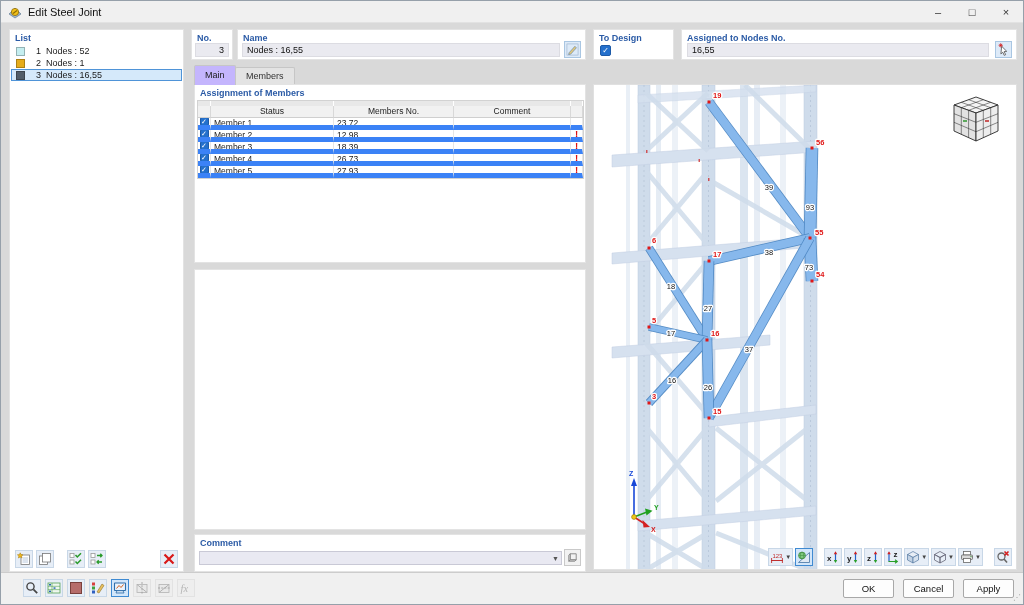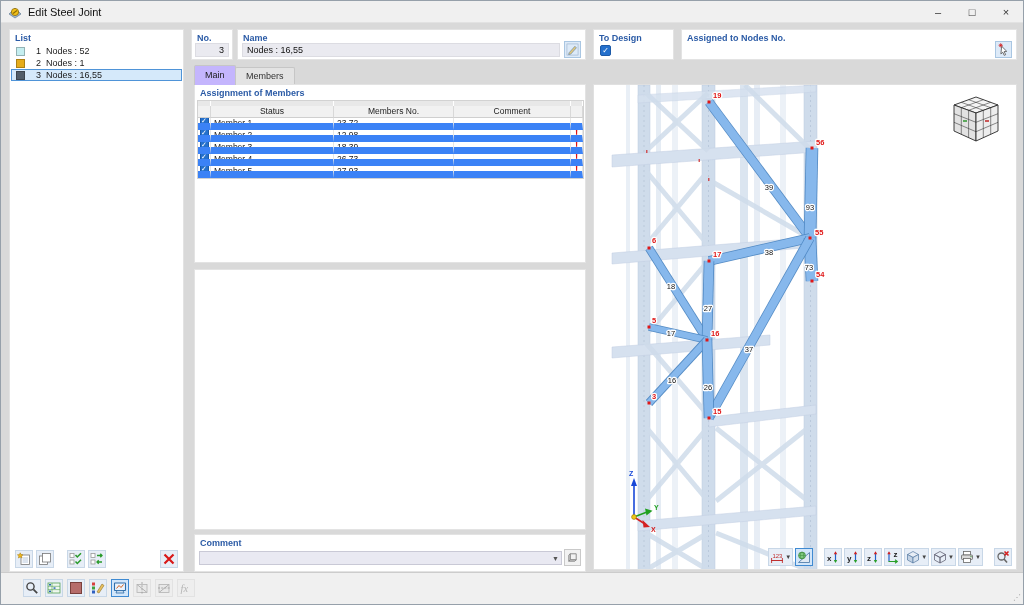--- a/index.html
+++ b/index.html
@@ -39,21 +39,21 @@
   .tab{position:absolute;padding:0 10px;font-size:9px;border:1px solid #c6c6c6;border-bottom:none;border-radius:2px 2px 0 0;}
   .tab.active{height:20px;line-height:19px;background:#c4b5fd;z-index:3;}
   .tab.inactive{height:18px;line-height:17px;background:#e3e3e3;color:#333;}
   
   .sect-title{color:#2b5ba6;font-weight:700;position:absolute;top:3px;left:5px;}
   .mtable{position:absolute;left:2px;top:15px;width:387px;border:1px solid #d2d2d2;background:#fff;}
   .trow{display:grid;grid-template-columns:13px 123px 120px 117px 12px;height:12px;line-height:11px;}
   .trow.strip{height:5px;}
   .trow.strip .cell{background:#e8e8e8;border-right:1px solid #fff;}
   .trow.head .cell{background:#f1f1f1;border-right:1px solid #d8d8d8;border-bottom:1px solid #cfcfcf;text-align:center;font-size:8.5px;color:#222;}
-  .trow.body .cell{border-right:1px solid #e6e6e6;border-bottom:7px solid #3b82f6;font-size:8.5px;padding-left:3px;overflow:hidden;white-space:nowrap;}
+  .trow.body .cell{border-right:1px solid #e6e6e6;border-bottom:5px solid #3b82f6;font-size:8.5px;padding-left:3px;overflow:hidden;white-space:nowrap;}
   .trow.body .cell.cc{padding:0;display:flex;align-items:center;justify-content:center;}
   .warn{color:#e01212;font-weight:700;font-size:9.5px;line-height:10px;}
   .cb{width:9px;height:9px;background:#2470cc;border:1px solid #1c5aa8;border-radius:2px;color:#fff;display:flex;align-items:center;justify-content:center;}
   .cb::after{content:"✓";font-size:7px;line-height:7px;}
   .cb.big{width:11px;height:11px;}
   .cb.big::after{font-size:8px;}
   
   .combo{position:absolute;background:#e9e9f2;border:1px solid #c9c9d6;height:14px;}
   .combo .chev{position:absolute;right:2px;top:3px;font-size:7px;color:#555;}
   
@@ -165,20 +165,21 @@
       </div>
   </div>
 
   <div class="panel" style="left:592px;top:28px;width:81px;height:31px;">
     <span class="blab">To Design</span>
     <div class="cb big" style="position:absolute;left:6px;top:15px;"></div>
   </div>
 
   <div class="panel" style="left:680px;top:28px;width:336px;height:31px;">
     <span class="blab">Assigned to Nodes No.</span>
+    <div class="field" style="left:5px;right:27px;top:13px;">16,55</div>
     <div class="mini-btn" style="right:4px;top:11px;">
         <svg viewBox="0 0 14 14">
           <path d="M5,3.5 L10.5,9 L7.7,9.2 L9.3,12.6 L7.8,13.3 L6.2,9.9 L4.2,11.8 Z" fill="#fff" stroke="#555" stroke-width="0.9"></path>
           <path d="M2.5,1 L5.5,4 M5.5,1 L2.5,4 M4,0.2 L4,4.8 M1.7,2.5 L6.3,2.5" stroke="#d42020" stroke-width="0.8"></path>
         </svg>
       </div>
   </div>
 
   <div class="tab active" style="left:193px;top:64px;">Main</div>
   <div class="tab inactive" style="left:234px;top:66px;">Members</div>
@@ -547,16 +548,21 @@
             <path d="M12,3.5 L2,11.5" stroke="#8a8a8a"></path>
             <path d="M1,7 L13,7" stroke="#a05050" stroke-width="0.8" stroke-dasharray="2 1.2"></path>
           </svg>
         </div>
         <div class="tbtn dis">
           <svg viewBox="0 0 14 14">
             <text x="1.5" y="11" font-family="Liberation Serif,serif" font-style="italic" font-size="10.5" fill="#909090">fx</text>
           </svg>
         </div>
       </div>
+    <div class="footer-btns" id="footer-btns">
+        <div class="btn">OK</div>
+        <div class="btn">Cancel</div>
+        <div class="btn">Apply</div>
+      </div>
     <div class="grip">⋰</div>
   </div>
 
 </div>
 
 </body></html>

